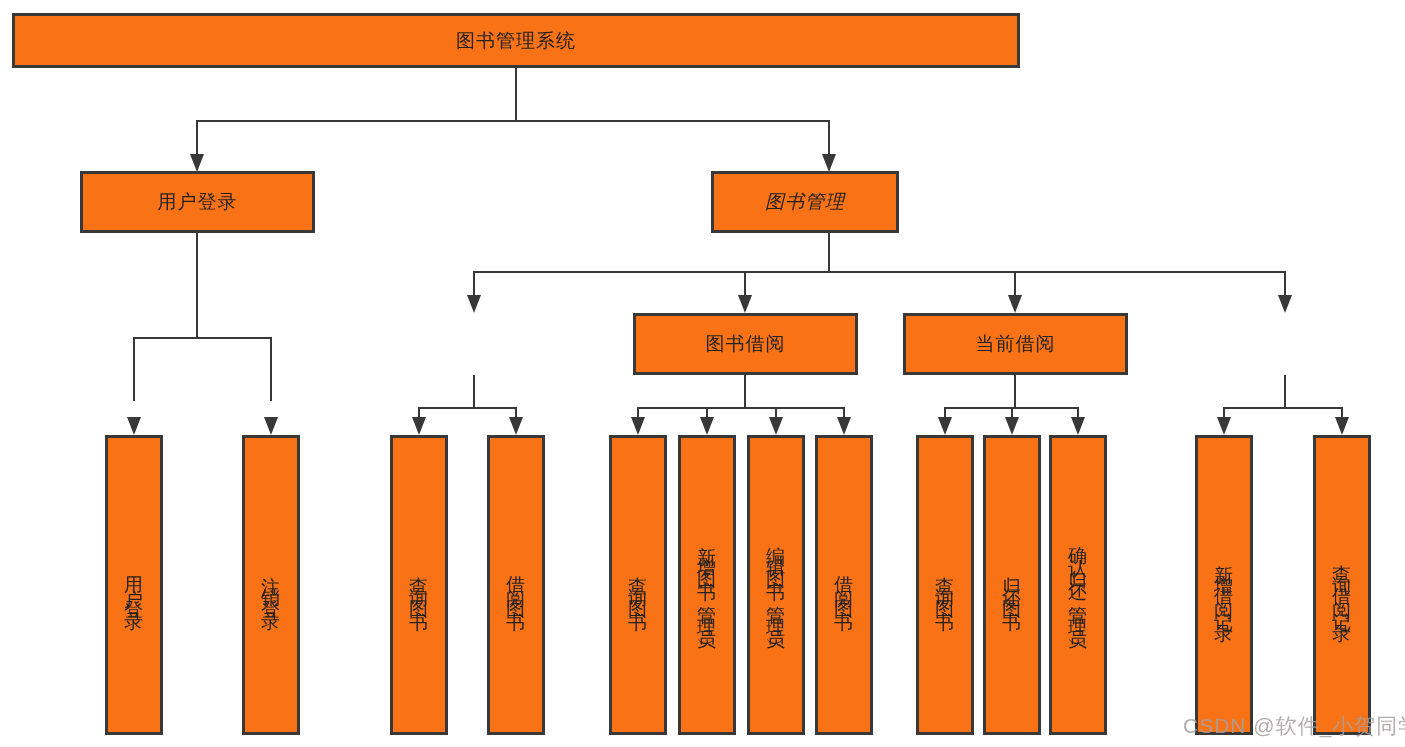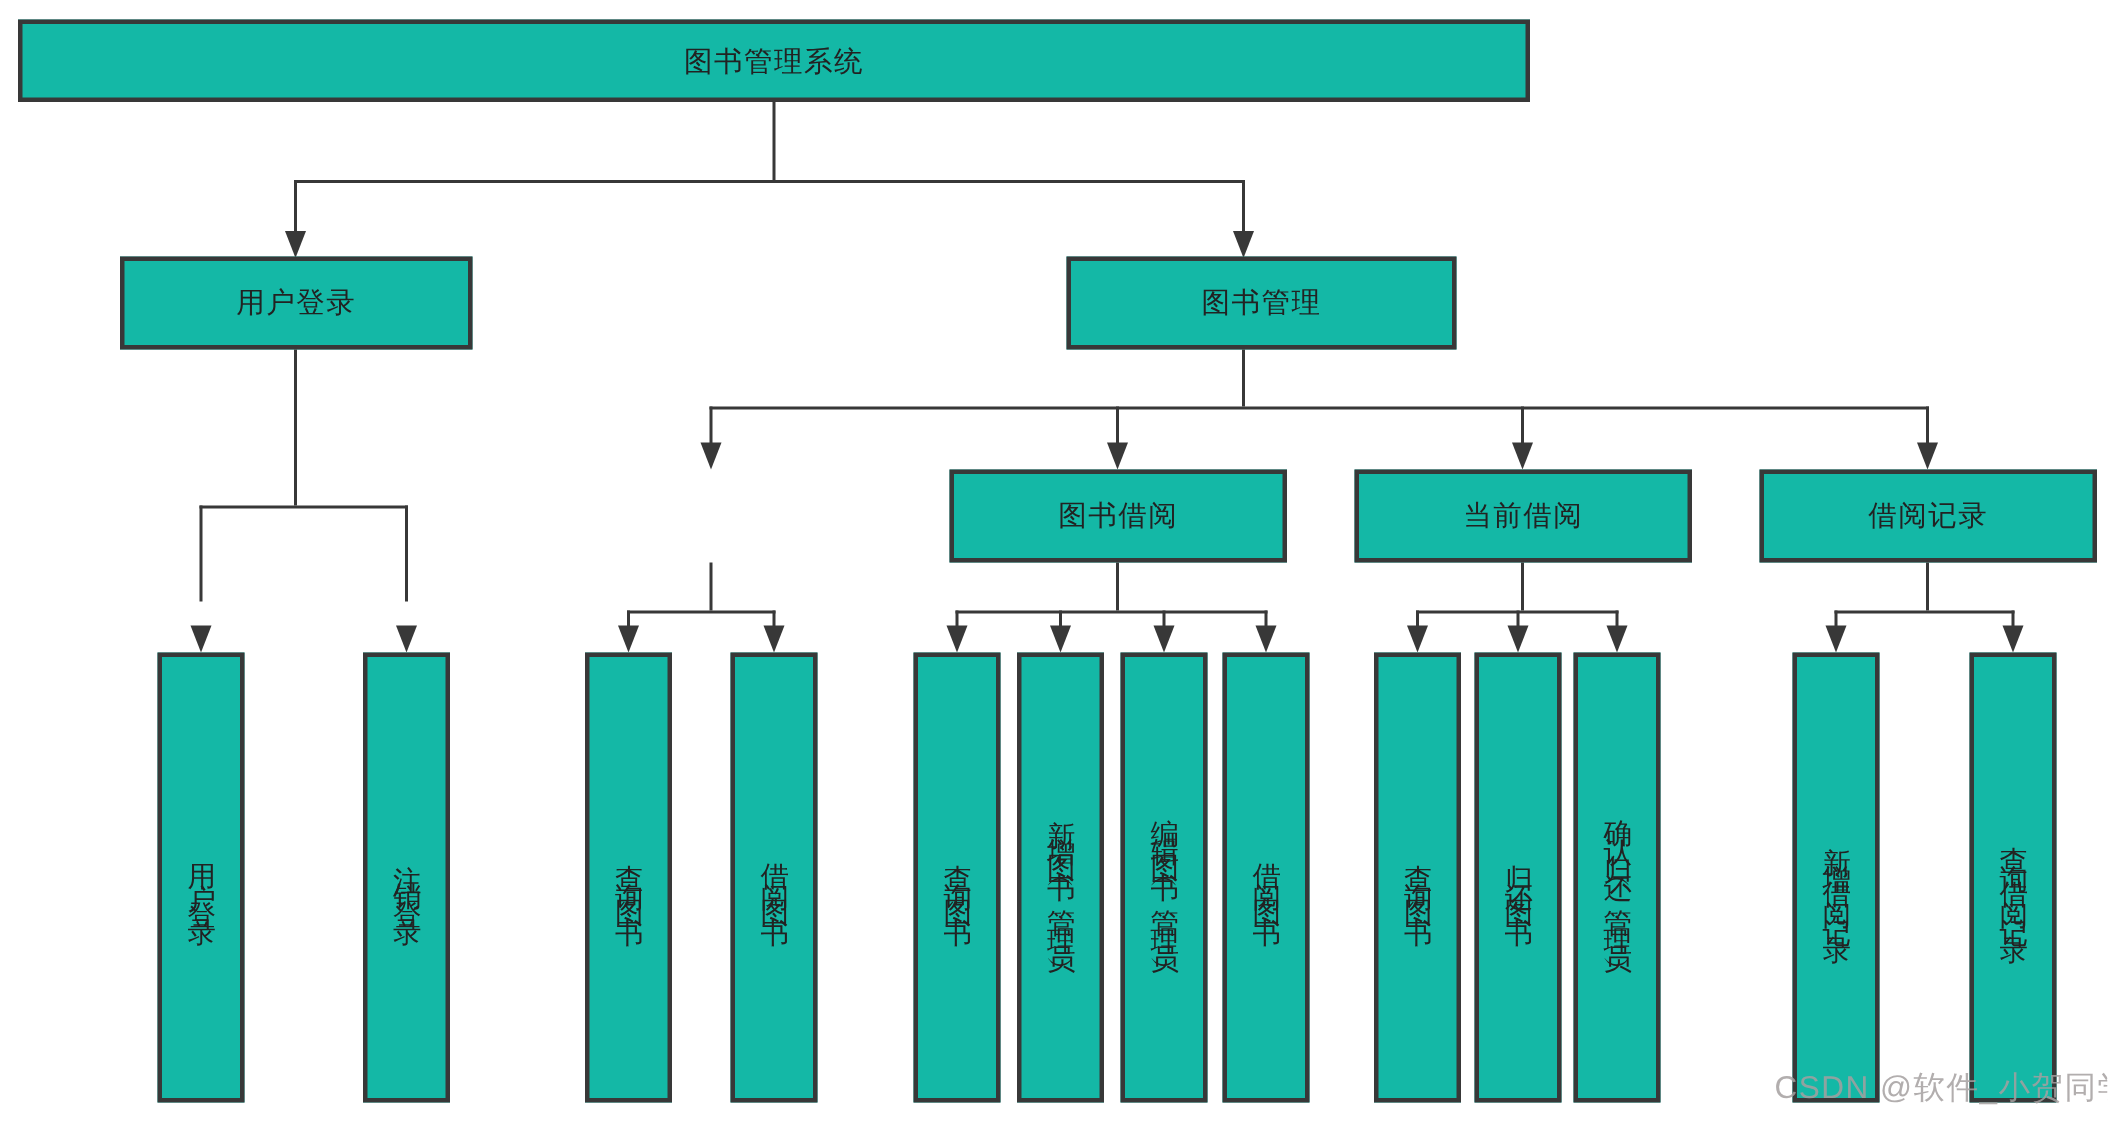--- a/index.html
+++ b/index.html
@@ -1,21 +1,21 @@
 <!DOCTYPE html>
 <html><head>
 <meta charset="utf-8">
 <style>
   html,body{margin:0;padding:0;background:#ffffff;}
   .canvas{
     position:relative;width:1405px;height:747px;background:#ffffff;
     font-family:"Liberation Sans",sans-serif;color:#222222;overflow:hidden;
   }
   .box{
-    position:absolute;box-sizing:border-box;background:#14b8a6;
+    position:absolute;box-sizing:border-box;background:#f97316;
     border:3px solid #383838;display:flex;align-items:center;justify-content:center;
   }
   .lbl{font-size:19px;letter-spacing:1px;color:#222222;white-space:nowrap;}
   .lbl-v{
     writing-mode:vertical-rl;text-orientation:mixed;
     font-size:19px;letter-spacing:12px;line-height:1;color:#222222;
   }
   .vline{position:absolute;width:2px;background:#383838;}
   .hline{position:absolute;height:2px;background:#383838;}
   .arrow{
@@ -40,21 +40,21 @@
   <div class="vline" style="left:515px;top:68px;height:53px;"></div>
   <div class="hline" style="left:196px;top:120px;width:634px;"></div>
   <div class="vline" style="left:196px;top:120px;height:38px;"></div>
   <div class="arrow" style="left:190px;top:154px;"></div>
   <div class="vline" style="left:828px;top:120px;height:38px;"></div>
   <div class="arrow" style="left:822px;top:154px;"></div>
 
   <div class="box" style="left:80px;top:171px;width:235px;height:62px;">
     <span class="lbl">用户登录</span>
   </div>
-  <div class="box" style="left:711px;top:171px;width:260px;height:62px;">
+  <div class="box" style="left:711px;top:171px;width:188px;height:62px;font-style:italic;">
     <span class="lbl">图书管理</span>
   </div>
 
   <div class="vline" style="left:196px;top:233px;height:104px;"></div>
   <div class="hline" style="left:133px;top:337px;width:139px;"></div>
   <div class="vline" style="left:133px;top:337px;height:64px;"></div>
   <div class="arrow" style="left:127px;top:417px;"></div>
   <div class="vline" style="left:270px;top:337px;height:64px;"></div>
   <div class="arrow" style="left:264px;top:417px;"></div>
 
@@ -67,23 +67,20 @@
   <div class="vline" style="left:1014px;top:271px;height:26px;"></div>
   <div class="arrow" style="left:1008px;top:295px;"></div>
   <div class="vline" style="left:1284px;top:271px;height:26px;"></div>
   <div class="arrow" style="left:1278px;top:295px;"></div>
 
   <div class="box" style="left:633px;top:313px;width:225px;height:62px;">
     <span class="lbl">图书借阅</span>
   </div>
   <div class="box" style="left:903px;top:313px;width:225px;height:62px;">
     <span class="lbl">当前借阅</span>
-  </div>
-  <div class="box" style="left:1173px;top:313px;width:225px;height:62px;">
-    <span class="lbl">借阅记录</span>
   </div>
 
   <div class="vline" style="left:473px;top:375px;height:32px;"></div>
   <div class="hline" style="left:418px;top:407px;width:99px;"></div>
   <div class="vline" style="left:418px;top:407px;height:12px;"></div>
   <div class="arrow" style="left:412px;top:417px;"></div>
   <div class="vline" style="left:515px;top:407px;height:12px;"></div>
   <div class="arrow" style="left:509px;top:417px;"></div>
 
   <div class="vline" style="left:744px;top:375px;height:32px;"></div>

